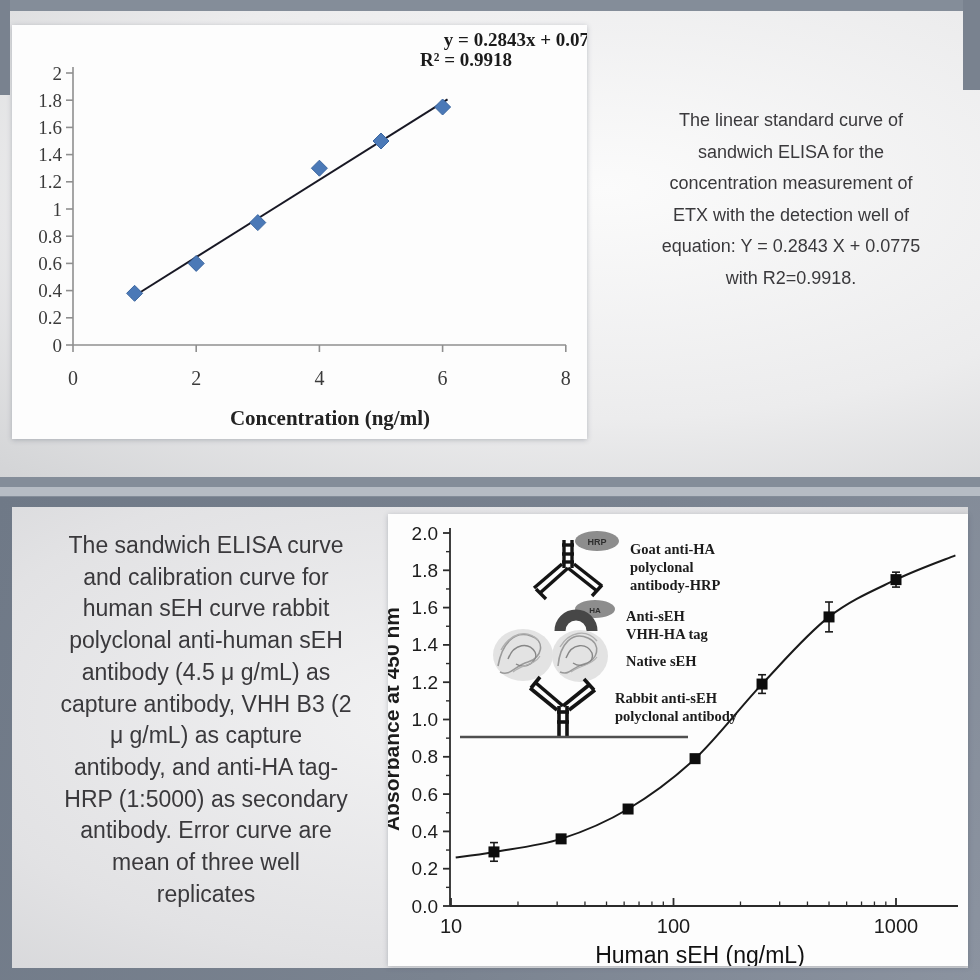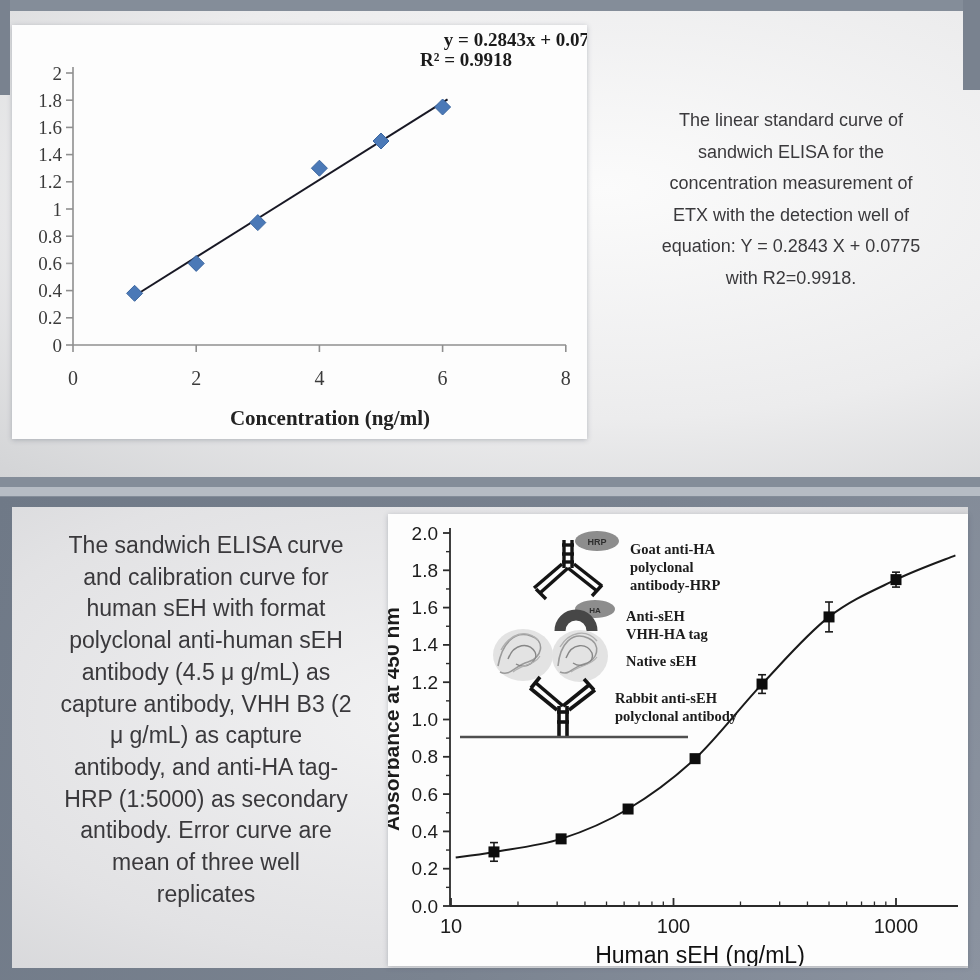--- a/index.html
+++ b/index.html
@@ -97,21 +97,21 @@
 
   <div class="bar bar-top-left"></div>
   <div class="bar bar-top-right"></div>
   <div class="light-stripe"></div>
 
   <div class="bottom-wrap">
     <section class="bottom-panel">
       <div class="caption caption-bottom">
           <div>The sandwich ELISA curve</div>
           <div>and calibration curve for</div>
-          <div>human sEH with format</div>
+          <div>human sEH curve rabbit</div>
           <div>polyclonal anti-human sEH</div>
           <div>antibody (4.5 μ g/mL) as</div>
           <div>capture antibody, VHH B3 (2</div>
           <div>μ g/mL) as capture</div>
           <div>antibody, and anti-HA tag-</div>
           <div>HRP (1:5000) as secondary</div>
           <div>antibody. Error curve are</div>
           <div>mean of three well</div>
           <div>replicates</div>
         </div>

